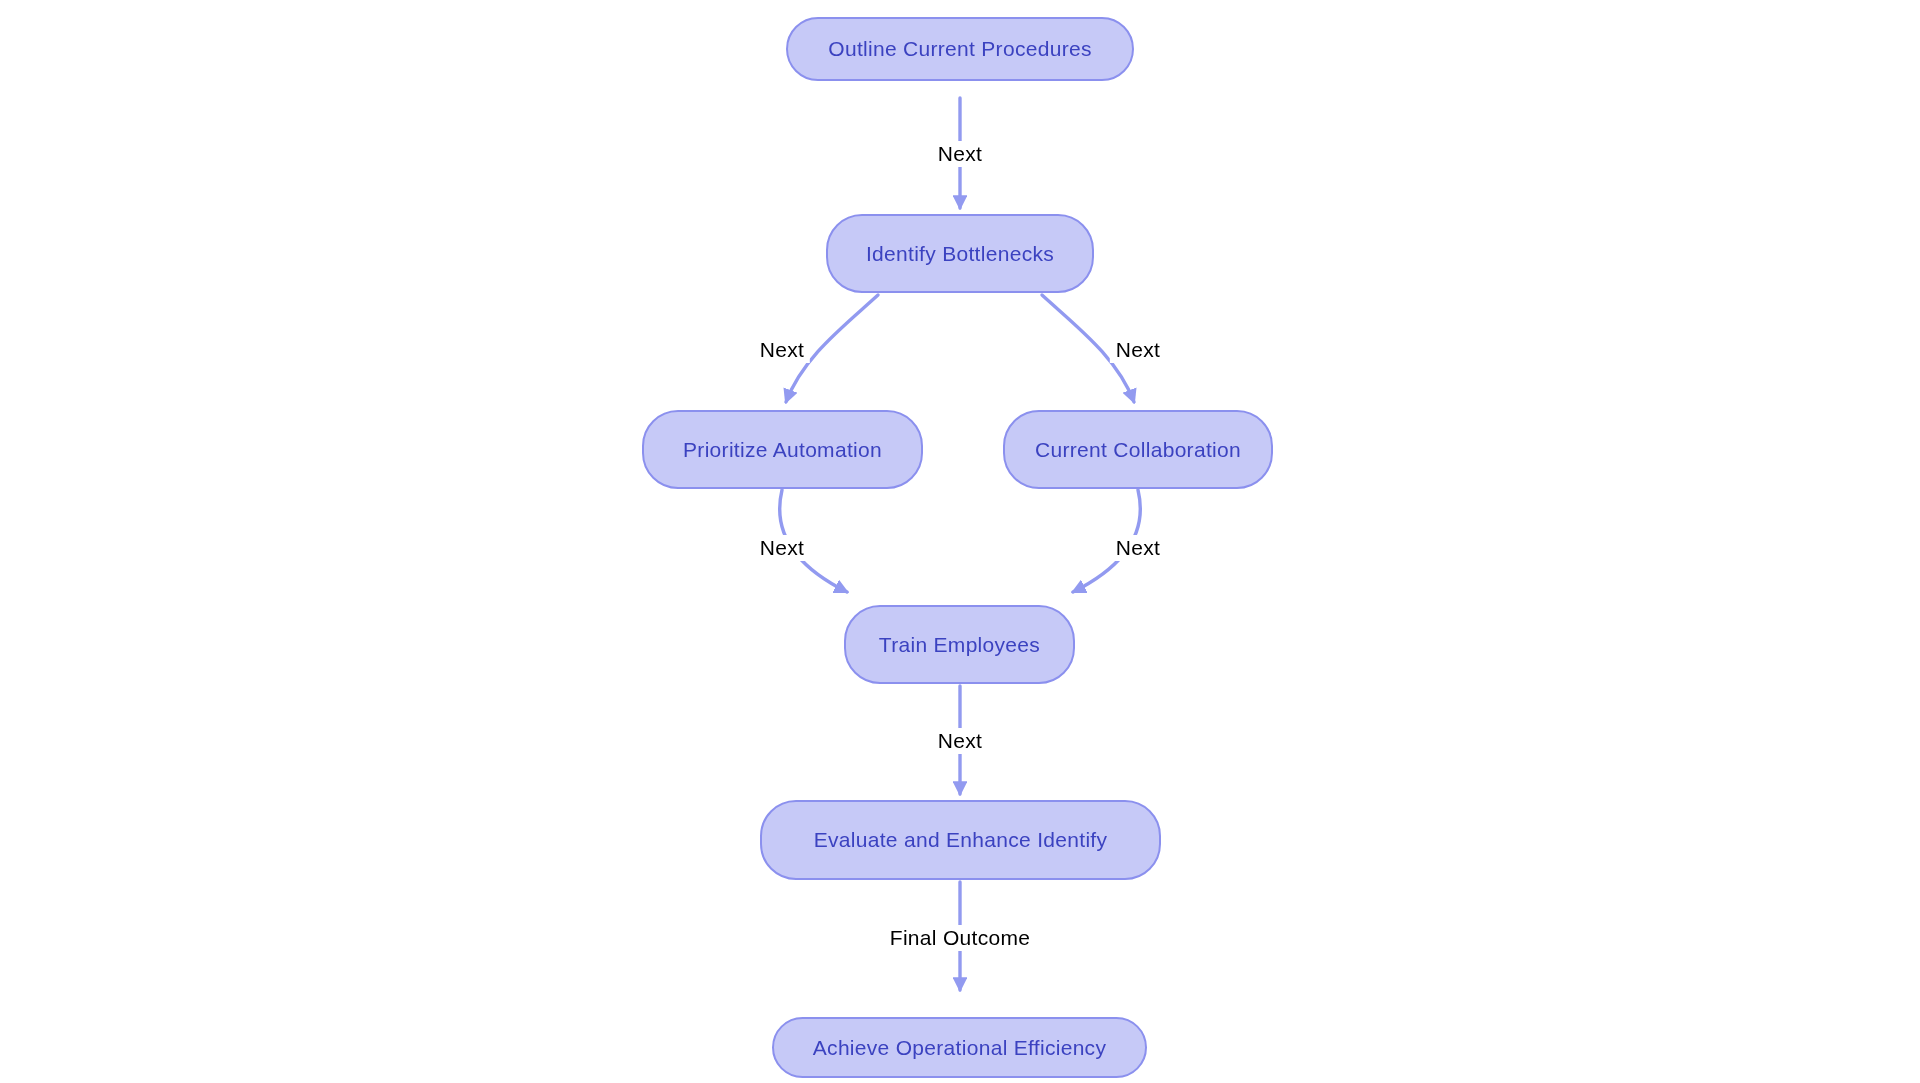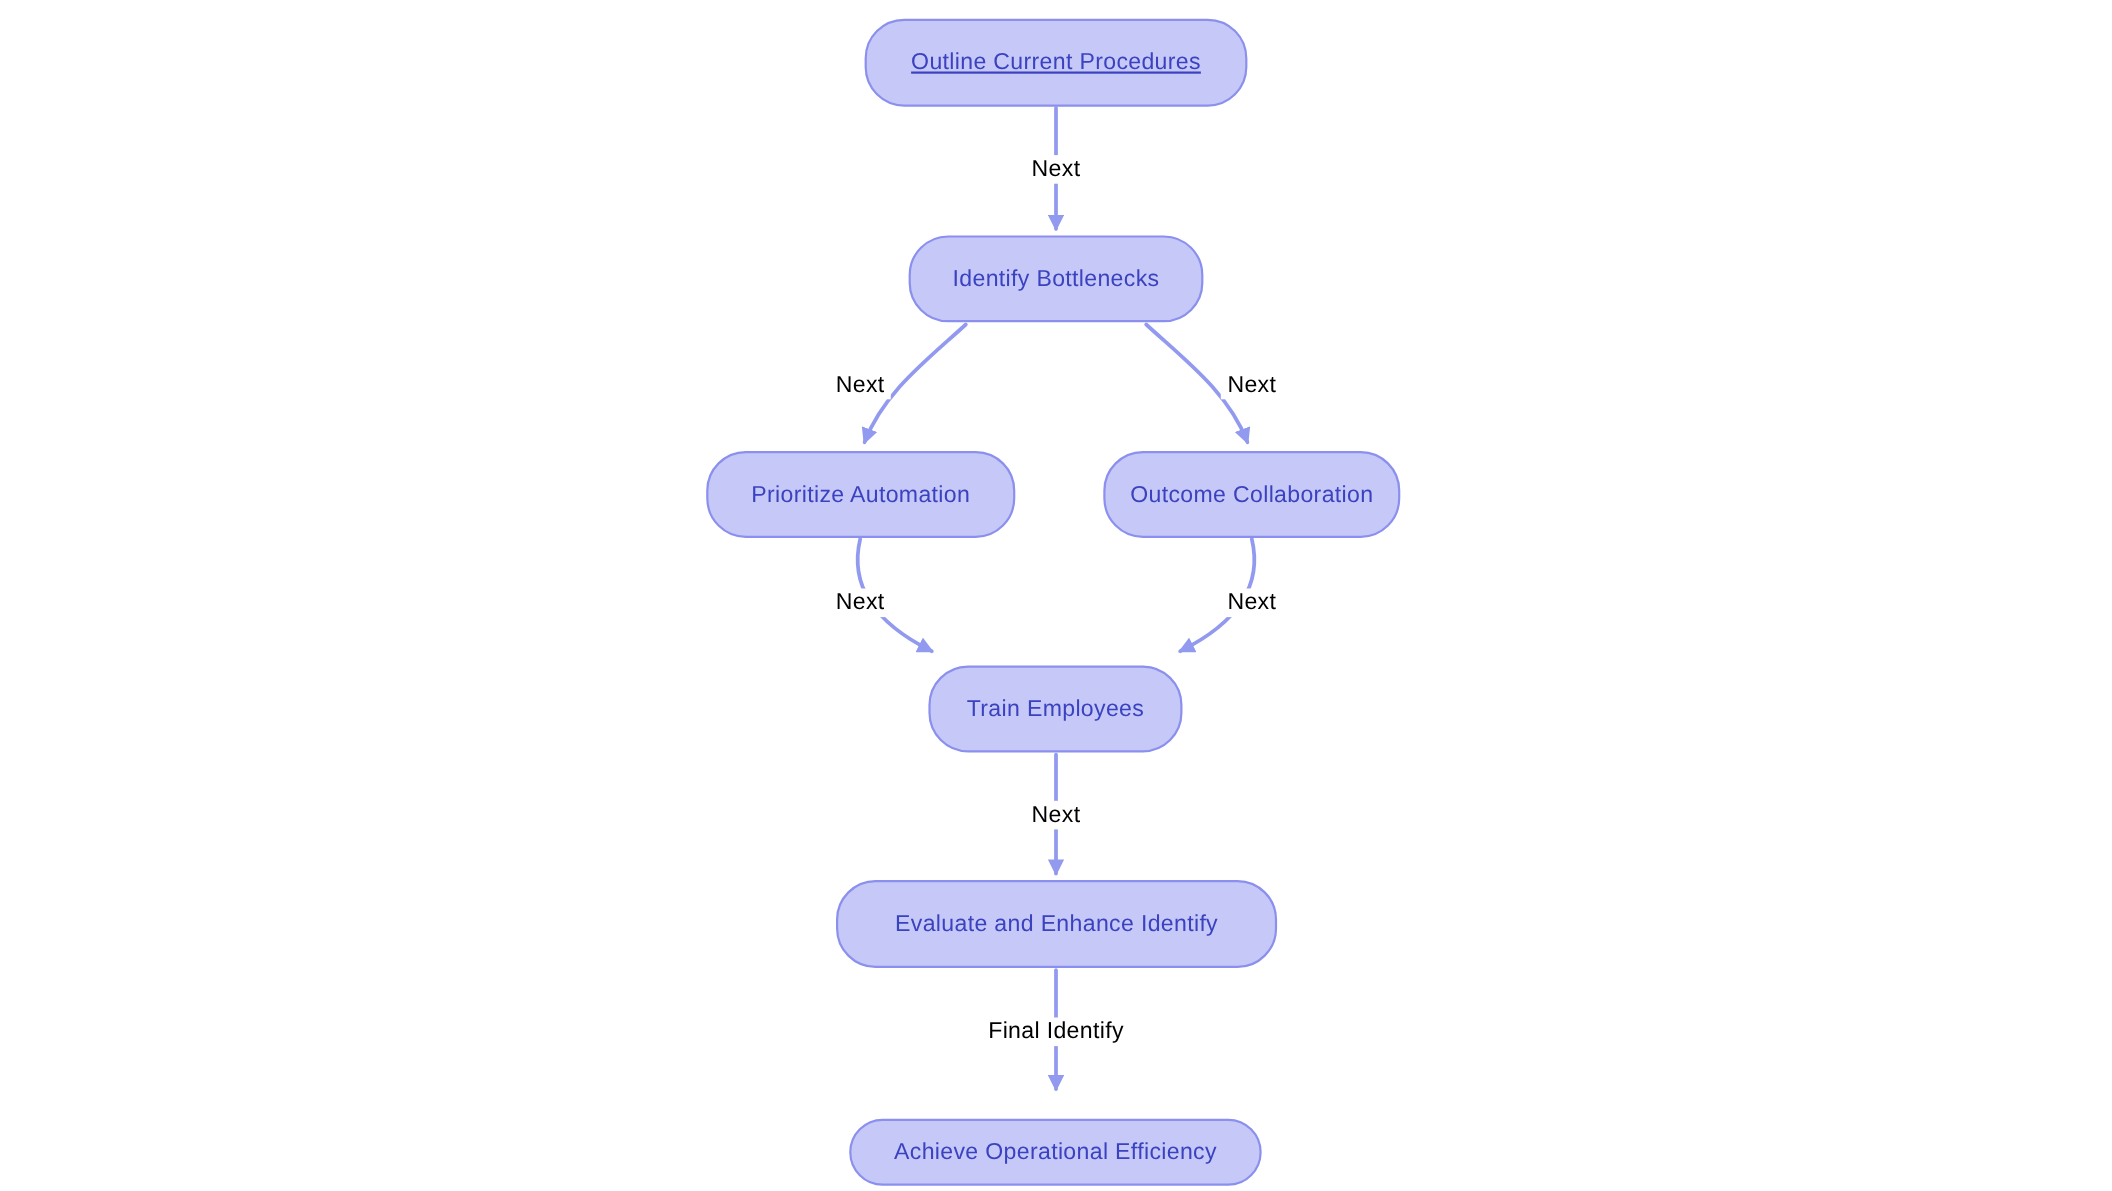--- a/index.html
+++ b/index.html
@@ -30,21 +30,21 @@
     background: #c6c9f7;
     border: 2px solid #8b90ee;
     border-radius: 36px;
     color: #3b42c0;
     font-size: 21px;
     font-weight: 500;
     letter-spacing: 0.3px;
     text-align: center;
     white-space: nowrap;
   }
-  .node-1 { left: 786px;  top: 17px;  width: 348px; height: 80px; text-decoration: underline; }
+  .node-1 { left: 786px;  top: 17px;  width: 348px; height: 64px; }
   .node-2 { left: 826px;  top: 214px; width: 268px; height: 79px; }
   .node-3 { left: 642px;  top: 410px; width: 281px; height: 79px; }
   .node-4 { left: 1003px; top: 410px; width: 270px; height: 79px; }
   .node-5 { left: 844px;  top: 605px; width: 231px; height: 79px; }
   .node-6 { left: 760px;  top: 800px; width: 401px; height: 80px; }
   .node-7 { left: 772px;  top: 996px; width: 375px; height: 61px; margin-top: 21px; }
   .edge-label {
     position: absolute;
     transform: translate(-50%, -50%);
     background: #ffffff;
@@ -88,33 +88,33 @@
   <div class="node node-1">
     <span>Outline Current Procedures</span>
   </div>
   <div class="node node-3">
     <span>Prioritize Automation</span>
   </div>
   <div class="node node-2">
     <span>Identify Bottlenecks</span>
   </div>
   <div class="node node-4">
-    <span>Outcome Collaboration</span>
+    <span>Current Collaboration</span>
   </div>
   <div class="node node-5">
     <span>Train Employees</span>
   </div>
   <div class="node node-6">
     <span>Evaluate and Enhance Identify</span>
   </div>
   <div class="node node-7">
     <span>Achieve Operational Efficiency</span>
   </div>
 
   <div class="edge-label edge-label-1">Next</div>
   <div class="edge-label edge-label-2">Next</div>
   <div class="edge-label edge-label-3">Next</div>
   <div class="edge-label edge-label-4">Next</div>
   <div class="edge-label edge-label-5">Next</div>
   <div class="edge-label edge-label-6">Next</div>
-  <div class="edge-label edge-label-7">Final Identify</div>
+  <div class="edge-label edge-label-7">Final Outcome</div>
 
 </div>
 
 </body></html>

